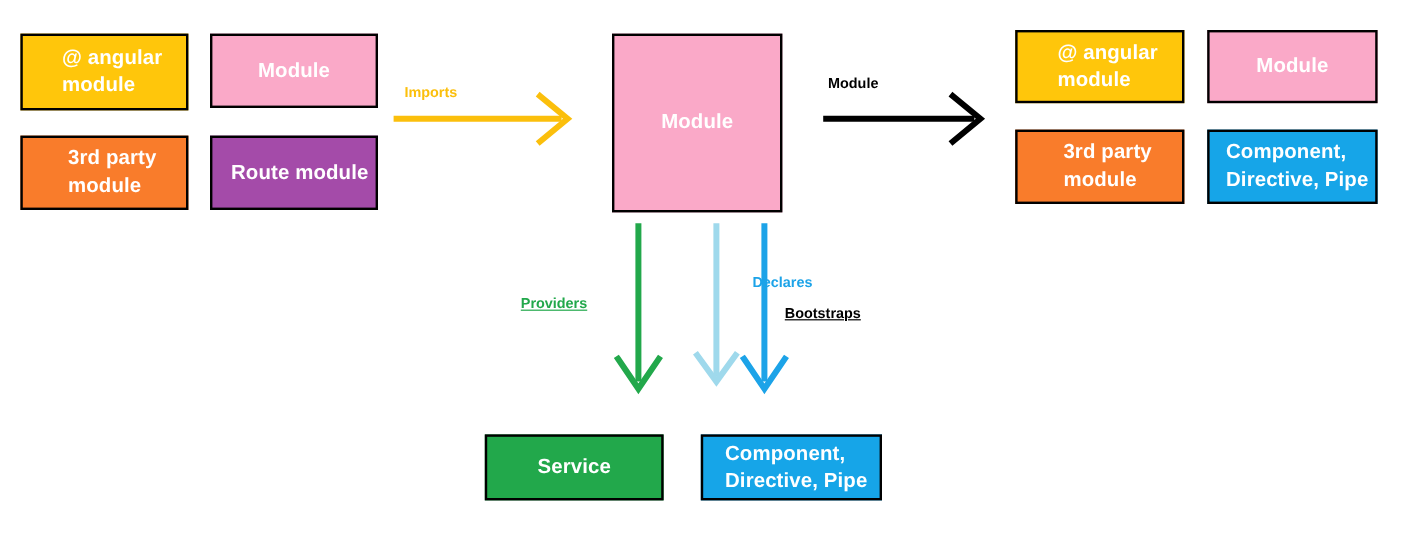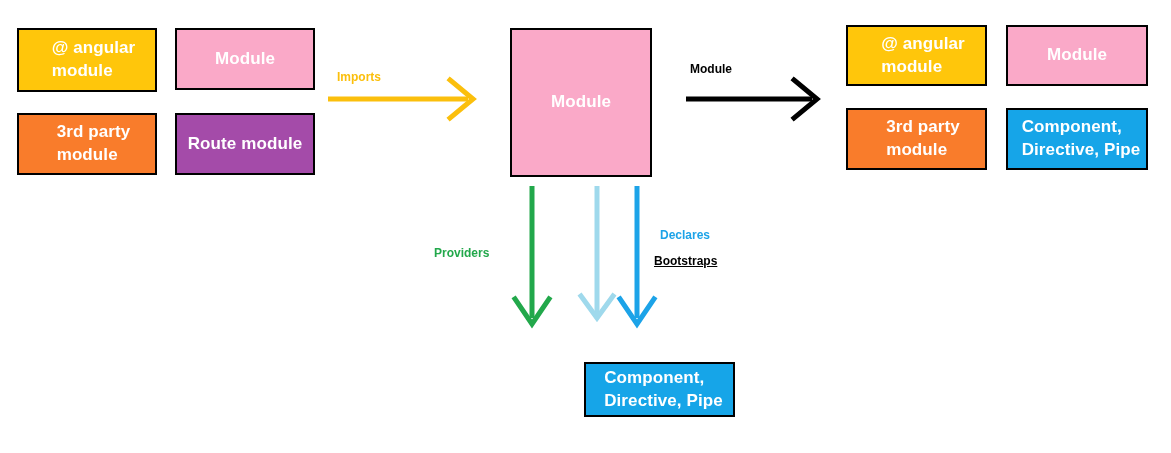--- a/index.html
+++ b/index.html
@@ -64,21 +64,21 @@
   </div>
 
   <div class="box center-text" style="left:175px; top:28px; width:140px; height:62px; background:#FAA9C8;">
     <span class="pad-c">Module</span>
   </div>
 
   <div class="box left-text" style="left:17px; top:113px; width:140px; height:62px; background:#F97C2B;">
     <span class="pad-l"><span>3rd party</span><br><span>module</span></span>
   </div>
 
-  <div class="box center-text" style="left:175px; top:113px; width:140px; height:62px; background:#A44BA9;">
+  <div class="box center-text" style="left:175px; top:113px; width:140px; height:62px; background:#A44BA9;justify-content:flex-end;">
     <span class="pad-c">Route module</span>
   </div>
 
   <div class="label" style="left:337px; top:70px; color:#FBBF0C;">Imports</div>
 
   <svg class="arrow-svg" style="left:328px; top:78px;" width="152" height="40">
     <line x1="0" y1="21" x2="140" y2="21" stroke="#FBBF0C" stroke-width="5"></line>
     <polyline points="122,2 145,21 122,40" fill="none" stroke="#FBBF0C" stroke-width="5" stroke-linecap="square"></polyline>
   </svg>
 
@@ -106,34 +106,37 @@
   </div>
 
   <div class="box left-text" style="left:1006px; top:108px; width:142px; height:62px; background:#16A5E8;">
     <span style="padding-left:8px;"><span>Component,</span><br><span>Directive, Pipe</span></span>
   </div>
 
   <svg class="arrow-svg" style="left:512px; top:186px;" width="40" height="146">
     <line x1="20" y1="0" x2="20" y2="132" stroke="#22A84B" stroke-width="5"></line>
     <polyline points="3,113 20,138 37,113" fill="none" stroke="#22A84B" stroke-width="5" stroke-linecap="square"></polyline>
   </svg>
-  <div class="label" style="left:434px; top:246px; color:#22A84B;">Providers</div>
+  <div class="label" style="left:434px; top:246px; color:#22A84B;text-decoration:underline;">Providers</div>
 
   <svg class="arrow-svg" style="left:577px; top:186px;" width="40" height="146">
     <line x1="20" y1="0" x2="20" y2="128" stroke="#9FD9EC" stroke-width="5"></line>
     <polyline points="4,110 20,132 36,110" fill="none" stroke="#9FD9EC" stroke-width="5" stroke-linecap="square"></polyline>
   </svg>
 
   <svg class="arrow-svg" style="left:617px; top:186px;" width="40" height="146">
     <line x1="20" y1="0" x2="20" y2="132" stroke="#1CA3E8" stroke-width="5"></line>
     <polyline points="3,113 20,138 37,113" fill="none" stroke="#1CA3E8" stroke-width="5" stroke-linecap="square"></polyline>
   </svg>
 
-  <div class="label" style="left:660px; top:228px; color:#1CA3E8;">Declares</div>
+  <div class="label" style="left:627px; top:228px; color:#1CA3E8;">Declares</div>
 
   <div class="label" style="left:654px; top:254px; color:#000000;text-decoration:underline;">Bootstraps</div>
 
+  <div class="box center-text" style="left:404px; top:362px; width:149px; height:55px; background:#22A84B;">
+    <span class="pad-c">Service</span>
+  </div>
 
   <div class="box left-text" style="left:584px; top:362px; width:151px; height:55px; background:#16A5E8;">
     <span style="padding-left:8px;"><span>Component,</span><br><span>Directive, Pipe</span></span>
   </div>
 
 </div>
 
 </body></html>

